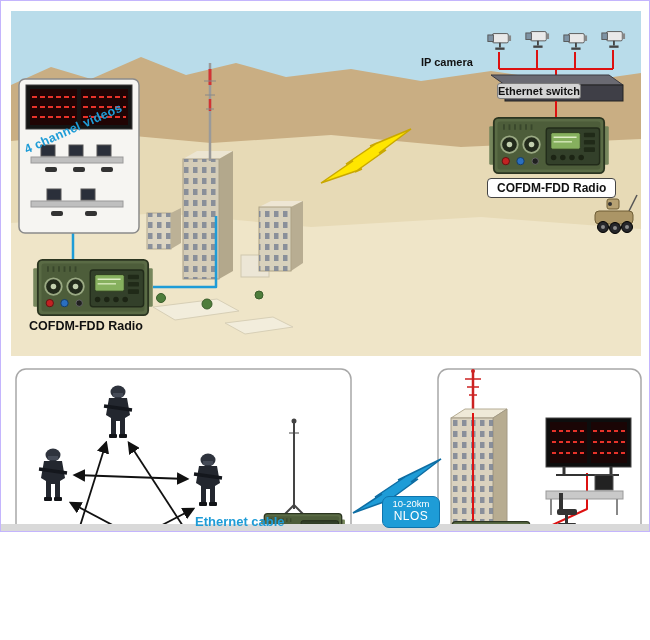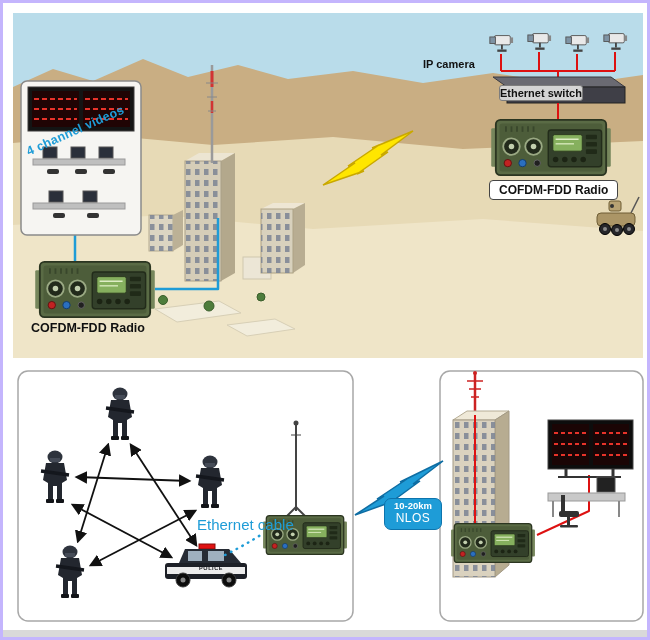--- a/index.html
+++ b/index.html
@@ -1,30 +1,30 @@
 <!DOCTYPE html>
 <html><head>
 <meta charset="utf-8">
 <style>
   * { margin:0; padding:0; box-sizing:border-box; }
   body { font-family:"Liberation Sans", sans-serif; background:#ffffff; }
-  .canvas { position:relative; width:650px; height:640px; background:#fff; border:3px solid #c4b5fd; overflow:hidden; }
+  .canvas { position:relative; width:650px; height:532px; background:#fff; border:1px solid #c4b5fd; overflow:hidden; }
   .scene { position:absolute; }
   .top-scene { left:10px; top:10px; width:630px; height:345px; }
   .bottom-scene { left:0; top:362px; width:650px; height:270px; }
   .scene svg.art { position:absolute; left:0; top:0; }
   .label { position:absolute; white-space:nowrap; z-index:5; }
   .ip-label { left:420px; top:55px; font-size:11px; font-weight:600; color:#111; }
   .switch-badge { left:496px; top:82px; background:#d4d4d4; border:1px solid #7d7d7d; border-radius:3px; font-size:11px; font-weight:bold; color:#111; padding:1px 0; }
   .radio-badge { left:486px; top:177px; background:#fff; border:1.5px solid #444; border-radius:4px; font-size:12px; font-weight:bold; color:#111; padding:2px 9px; }
   .caption { left:24px; top:142px; color:#1e9cd7; font-weight:bold; font-size:12.5px; transform:rotate(-24deg); transform-origin:left center; letter-spacing:.3px; }
   .radio-left-label { left:28px; top:318px; font-weight:bold; font-size:12.5px; color:#101010; }
-  .eth-cable { left:194px; top:513px; color:#1e9cd7; font-weight:normal; font-size:15px; }
+  .eth-cable { left:194px; top:513px; color:#1e9cd7; font-weight:bold; font-size:13px; }
   .nlos-badge { left:381px; top:495px; width:58px; background:#1e9cd7; border:1px solid #0d74ad; border-radius:7px; color:#fff; text-align:center; padding:2px 0 3px; line-height:1.15; }
-  .nlos-badge .l1 { font-size:9.5px; font-weight:bold; display:block; }
+  .nlos-badge .l1 { font-size:9.5px; font-weight:normal; display:block; }
   .nlos-badge .l2 { font-size:12px; font-weight:normal; letter-spacing:.5px; display:block; }
   .police { left:196px; top:562px; font-size:5.5px; font-weight:bold; color:#14161c; letter-spacing:.6px; }
   .bottom-bar { position:absolute; left:0; bottom:0; width:650px; height:7px; background:#d9d9d9; }
 </style>
 </head>
 <body>
 
 <div class="canvas">
 
   <svg width="0" height="0" style="position:absolute">

